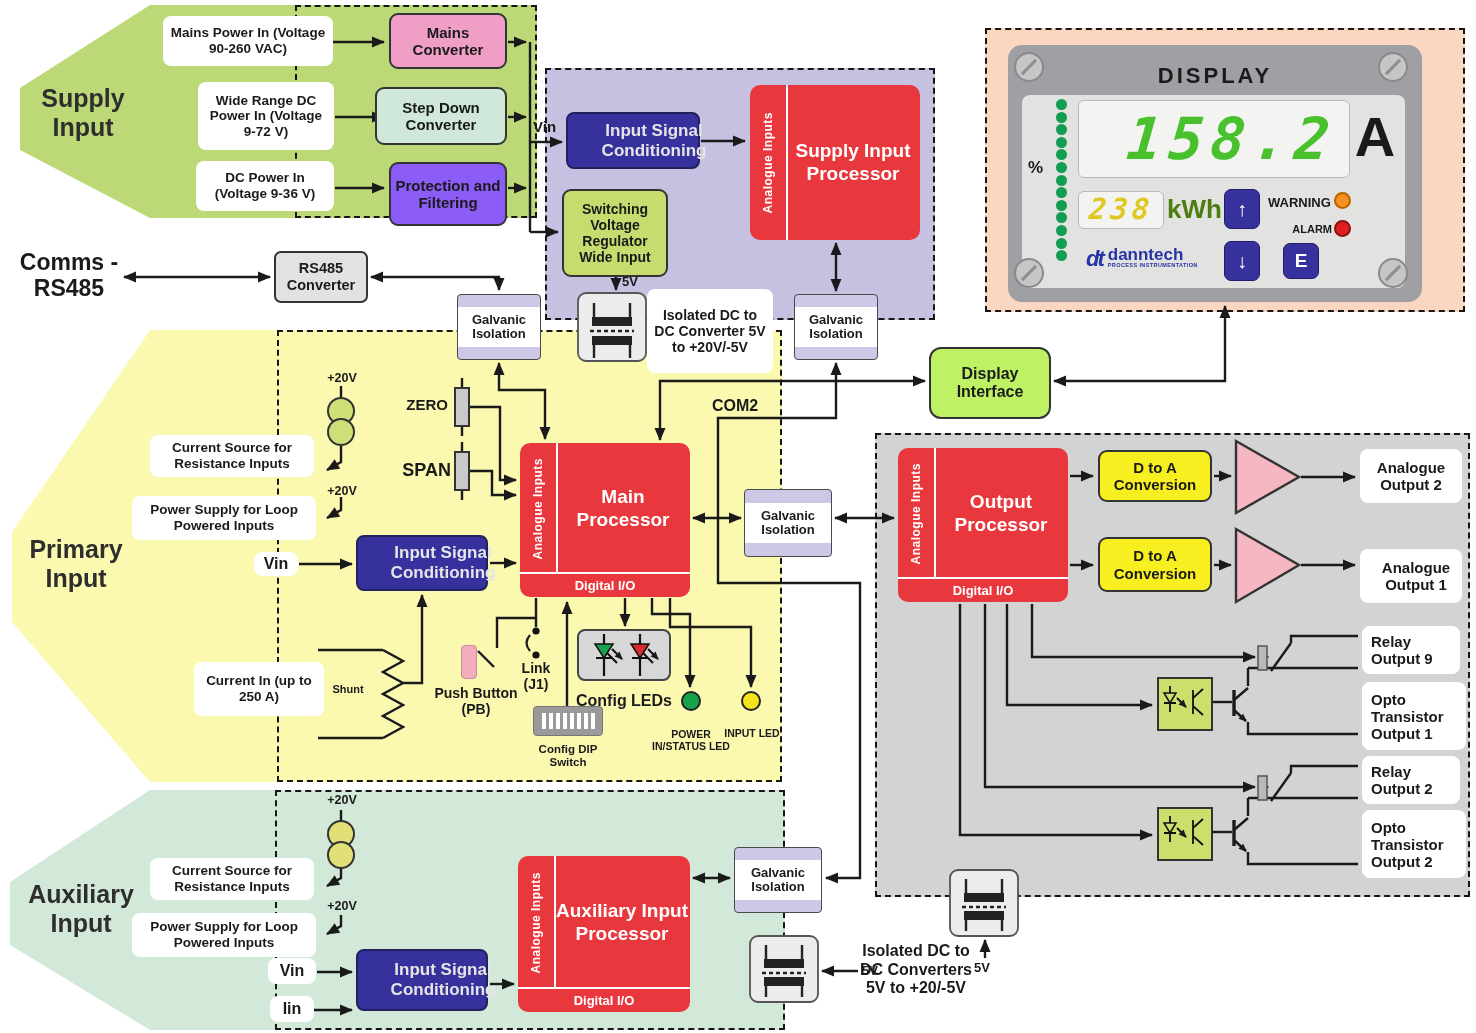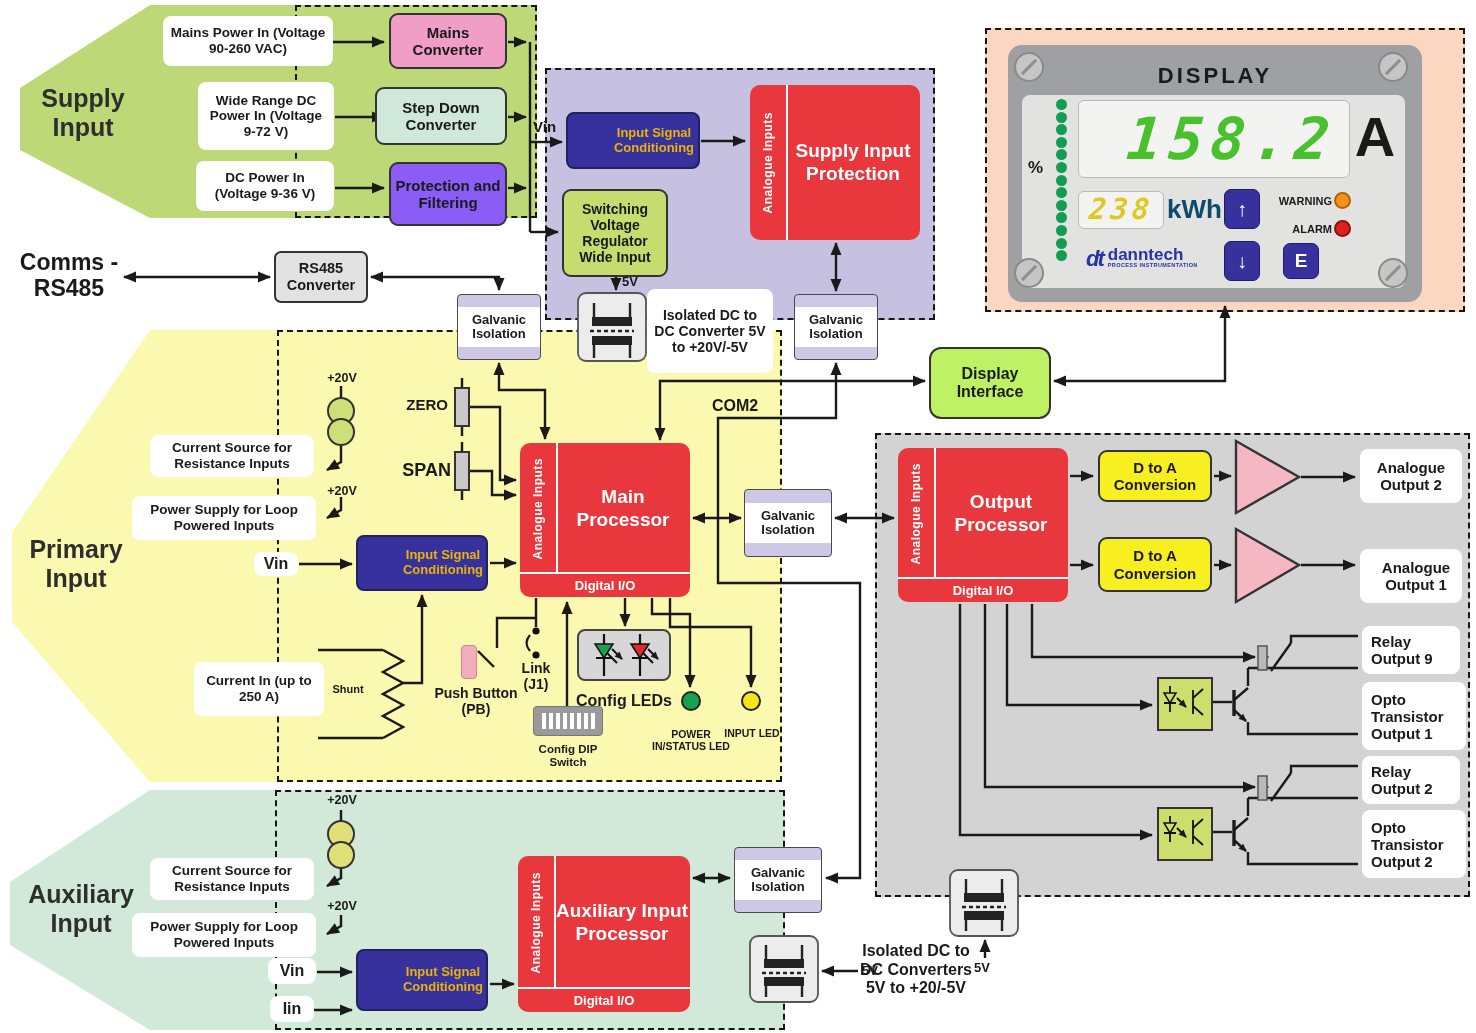--- a/index.html
+++ b/index.html
@@ -5,21 +5,21 @@
   html,body{margin:0;padding:0;background:#fff;}
   #stage{position:relative;width:1476px;height:1033px;overflow:hidden;
          font-family:"Liberation Sans",sans-serif;font-weight:bold;color:#1a1a1a;}
   .layer{position:absolute;left:0;top:0;pointer-events:none;}
   .abs{position:absolute;box-sizing:border-box;}
   .ctr{display:flex;align-items:center;justify-content:center;text-align:center;line-height:1.15;}
   .region{position:absolute;box-sizing:border-box;border:2.5px dashed #161616;}
   .banner{font-size:25px;color:#2e2e2e;}
   .wlabel{background:#fff;border-radius:8px;font-size:13.5px;padding:2px 4px;}
   .box{border:2.5px solid #333;border-radius:9px;font-size:15px;}
-  .blue{background:#37319e;color:#eab308;border:2.5px solid #22205e;border-radius:8px;font-size:13px;padding-left:42px;}
+  .blue{background:#37319e;color:#e5e5e5;border:2.5px solid #22205e;border-radius:8px;font-size:17px;padding-left:42px;}
   .proc{background:#e8373d;border-radius:10px;color:#fff;}
   .proc .stripv{position:absolute;left:0;top:0;bottom:0;width:36px;border-right:2px solid #fff;
       display:flex;align-items:center;justify-content:center;}
   .proc .stripv span{writing-mode:vertical-rl;transform:rotate(180deg);font-size:12px;letter-spacing:.5px;}
   .proc .mainlbl{position:absolute;left:36px;right:0;top:0;display:flex;align-items:center;justify-content:center;
       text-align:center;font-size:19px;line-height:1.2;}
   .proc .striph{position:absolute;left:0;right:0;bottom:0;height:23px;border-top:2px solid #fff;
       display:flex;align-items:center;justify-content:center;font-size:13px;}
   .galv{background:#ccc8e6;border:1.5px solid #4a4a4a;border-radius:4px;}
   .galv .band{position:absolute;left:0;right:0;top:19%;bottom:19%;background:#fff;
@@ -246,21 +246,21 @@
 
   <div class="abs" style="left:533px;top:118px;width:36px;height:18px;font-size:15px;">Vin</div>
   <div class="abs ctr blue" style="left:566px;top:112px;width:134px;height:57px;">Input Signal Conditioning</div>
   <div class="abs ctr box" style="left:562px;top:189px;width:106px;height:88px;background:#c6dc6f;font-size:14px;">Switching Voltage Regulator Wide Input</div>
   <div class="abs" style="left:622px;top:274px;width:28px;height:16px;font-size:13px;">5V</div>
   <div class="abs ctr wlabel" style="left:647px;top:289px;width:126px;height:84px;font-size:14px;">Isolated DC to DC Converter 5V to +20V/-5V</div>
   <div class="abs proc" style="left:750px;top:85px;width:170px;height:155px;">
     <div class="stripv">
         <span>Analogue Inputs</span>
       </div>
-    <div class="mainlbl" style="bottom:0;">Supply Input Protection</div>
+    <div class="mainlbl" style="bottom:0;">Supply Input Processor</div>
   </div>
   <div class="abs galv" style="left:457px;top:294px;width:84px;height:66px;">
     <div class="band">Galvanic Isolation</div>
   </div>
   <div class="abs galv" style="left:794px;top:294px;width:84px;height:66px;">
     <div class="band">Galvanic Isolation</div>
   </div>
 
   <div class="abs ctr" style="left:12px;top:242px;width:114px;height:66px;font-size:23px;">Comms - RS485</div>
   <div class="abs ctr box" style="left:274px;top:251px;width:94px;height:52px;background:#e2e2e2;font-size:14.5px;border-radius:7px;">RS485 Converter</div>
@@ -296,25 +296,25 @@
       <i></i>
   </div>
   <div class="abs" style="left:1028px;top:158px;width:22px;height:22px;font-size:17px;">%</div>
   <div class="abs lcd ctr" style="left:1078px;top:100px;width:272px;height:78px;justify-content:flex-end;padding-right:12px;">
     <span class="seg" style="font-size:58px;letter-spacing:7px;color:#49c12c;">158.2</span>
   </div>
   <div class="abs ctr" style="left:1352px;top:104px;width:46px;height:66px;font-size:56px;">A</div>
   <div class="abs lcd ctr" style="left:1078px;top:191px;width:86px;height:38px;">
     <span class="seg" style="font-size:29px;letter-spacing:4px;color:#ddc920;">238</span>
   </div>
-  <div class="abs" style="left:1167px;top:194px;width:58px;height:30px;font-size:26px;color:#0c4a6e;">kWh</div>
+  <div class="abs" style="left:1167px;top:194px;width:58px;height:30px;font-size:26px;color:#4d7c0f;">kWh</div>
   <div class="abs ctr btn" style="left:1224px;top:189px;width:36px;height:40px;">↑</div>
   <div class="abs ctr btn" style="left:1224px;top:241px;width:36px;height:40px;">↓</div>
   <div class="abs ctr btn" style="left:1283px;top:243px;width:36px;height:36px;font-size:19px;">E</div>
-  <div class="abs" style="left:1268px;top:195px;width:64px;height:14px;font-size:11px;text-align:right;">WARNING</div>
+  <div class="abs" style="left:1268px;top:195px;width:64px;height:14px;font-size:13px;">WARNING</div>
   <div class="abs led" style="left:1334px;top:192px;width:17px;height:17px;background:#f59120;border-color:#b86300;"></div>
   <div class="abs" style="left:1284px;top:223px;width:48px;height:14px;font-size:11px;text-align:right;">ALARM</div>
   <div class="abs led" style="left:1334px;top:220px;width:17px;height:17px;background:#e02020;border-color:#8d0f0f;"></div>
   <div class="abs" style="left:1086px;top:246px;width:160px;height:36px;display:flex;gap:5px;align-items:flex-start;">
     <span class="brand" style="font-size:22px;font-style:italic;letter-spacing:-2px;">dt</span>
     <span style="display:flex;flex-direction:column;line-height:1;">
       <span class="brand" style="font-size:17px;">danntech</span>
       <span class="brand" style="font-size:5.5px;letter-spacing:.4px;">PROCESS INSTRUMENTATION</span>
     </span>
   </div>

